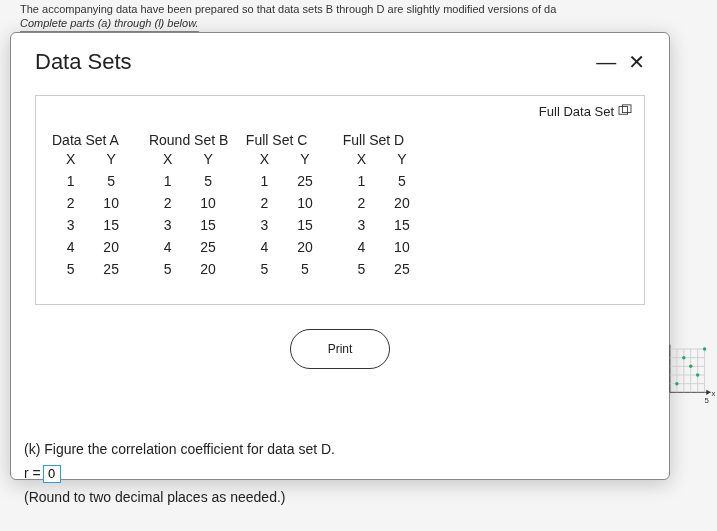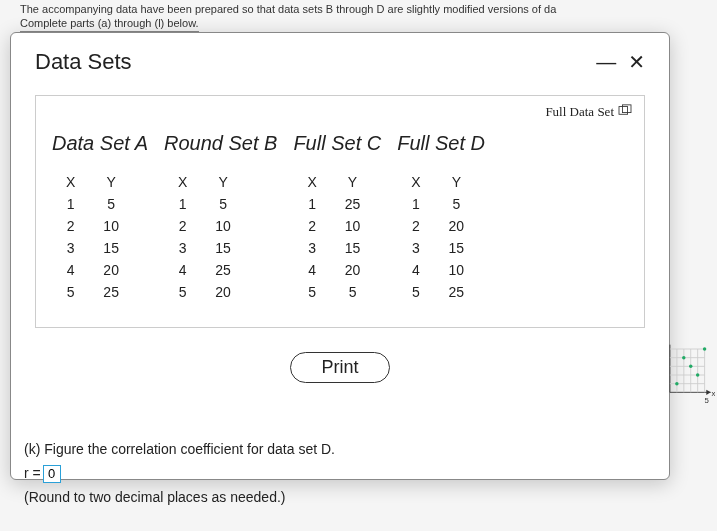--- a/index.html
+++ b/index.html
@@ -14,21 +14,21 @@
     }
     .bg-text {
       position: absolute;
       top: 2px;
       left: 20px;
       right: 0;
       font-size: 11px;
       line-height: 1.3;
       color: #333;
     }
-    .bg-text .line2 { border-bottom: 1px solid #888; display:inline-block;}
+    .bg-text .line2 { border-bottom: 1px solid #888; display:inline-block;font-style:italic;}
     .modal {
       position: absolute;
       top: 32px;
       left: 10px;
       width: 660px;
       height: 448px;
       background: #fff;
       border: 1px solid #888;
       border-radius: 6px;
       box-shadow: 0 4px 20px rgba(0,0,0,0.2);
@@ -52,50 +52,49 @@
       position: relative;
     }
     .full-link {
       position: absolute;
       top: 8px;
       right: 12px;
       font-size: 13px;
       display: flex;
       align-items: center;
       gap: 4px;
-      font-family: Liberation Serif, serif;
     }
     .popout-icon svg { width: 14px; height: 12px; }
     .tables-row {
       display: flex;
       gap: 16px;
       margin-top: 24px;
       font-size: 14px;
     }
     .dset { }
-    .dset-title { margin-bottom: 16px; font-size: 20px; font-style: italic; }
+    .dset-title { margin-bottom: 0; font-size: 14px; }
     .mini {
       border-collapse: collapse;
     }
     .mini th, .mini td {
       padding: 3px 14px;
       text-align: center;
       font-weight: normal;
     }
     .footer-btns {
       display: flex;
       justify-content: center;
       gap: 24px;
       margin-top: 24px;
     }
     .btn {
       min-width: 100px;
-      padding: 4px 24px;
+      padding: 12px 24px;
       border-radius: 20px;
-      font-size: 18px;
+      font-size: 12px;
       text-align: center;
       cursor: pointer;
     }
     .btn-print {
       background: #fff;
       border: 1.5px solid #333;
     }
     .btn-done {
       background: #111;
       color: #fff;

